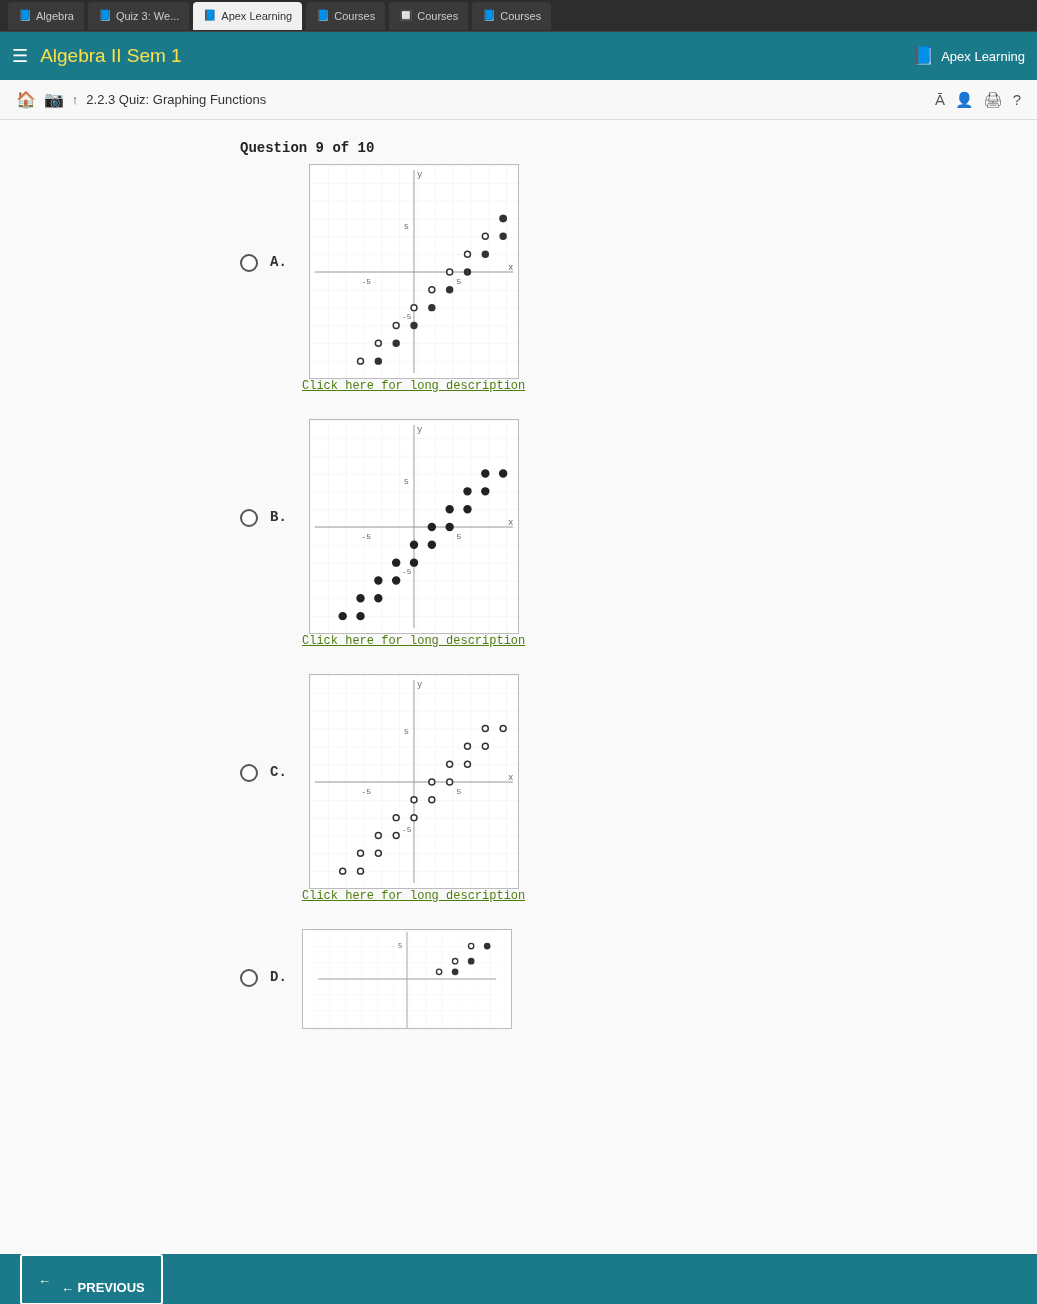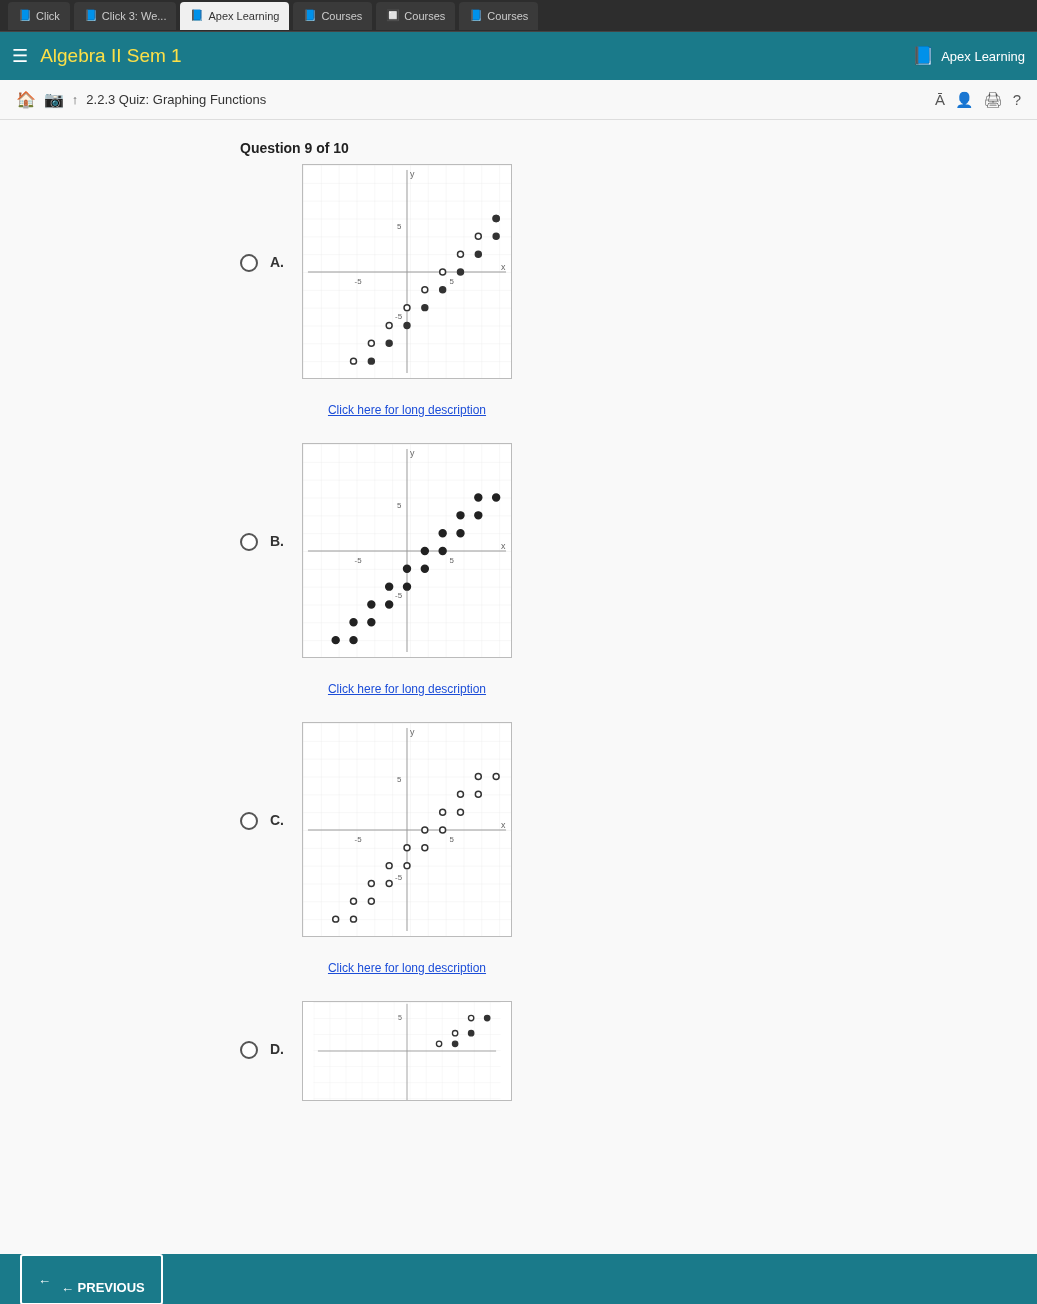--- a/index.html
+++ b/index.html
@@ -102,20 +102,21 @@
       align-items: center;
       color: #555;
       font-size: 16px;
     }
 
     
     .main-content {
       background: #f9f9f9;
       padding: 20px 56px 20px 240px;
       min-height: calc(1304px - 32px - 48px - 40px - 50px);
+      font-family: Liberation Mono, monospace;
     }
     .question-number {
       font-size: 14px;
       font-weight: bold;
       color: #222;
       margin-bottom: 8px;
     }
     .question-text {
       font-size: 14px;
       color: #222;
@@ -157,24 +158,24 @@
       border: 1px solid #bbb;
       background: white;
       position: relative;
       width: 210px;
       height: 215px;
       overflow: hidden;
     }
 
     .click-description {
       font-size: 12px;
-      color: #1d4ed8;
+      color: #4d7c0f;
       text-decoration: underline;
       cursor: pointer;
-      margin-top: 24px;
+      margin-top: 0;
       margin-bottom: 10px;
     }
 
     
     .graph-svg {
       width: 100%;
       height: 100%;
     }
 
     
@@ -200,25 +201,25 @@
       cursor: pointer;
       border-radius: 3px;
     }
   </style>
 </head>
 <body>
 
 <div class="tab-bar">
   <div class="tab-item">
     <span class="tab-icon">📘</span>
-    <span>Click</span>
+    <span>Algebra</span>
   </div>
   <div class="tab-item">
     <span class="tab-icon">📘</span>
-    <span>Click 3: We...</span>
+    <span>Quiz 3: We...</span>
   </div>
   <div class="tab-item active">
     <span class="tab-icon">📘</span>
     <span>Apex Learning</span>
   </div>
   <div class="tab-item">
     <span class="tab-icon">📘</span>
     <span>Courses</span>
   </div>
   <div class="tab-item">

